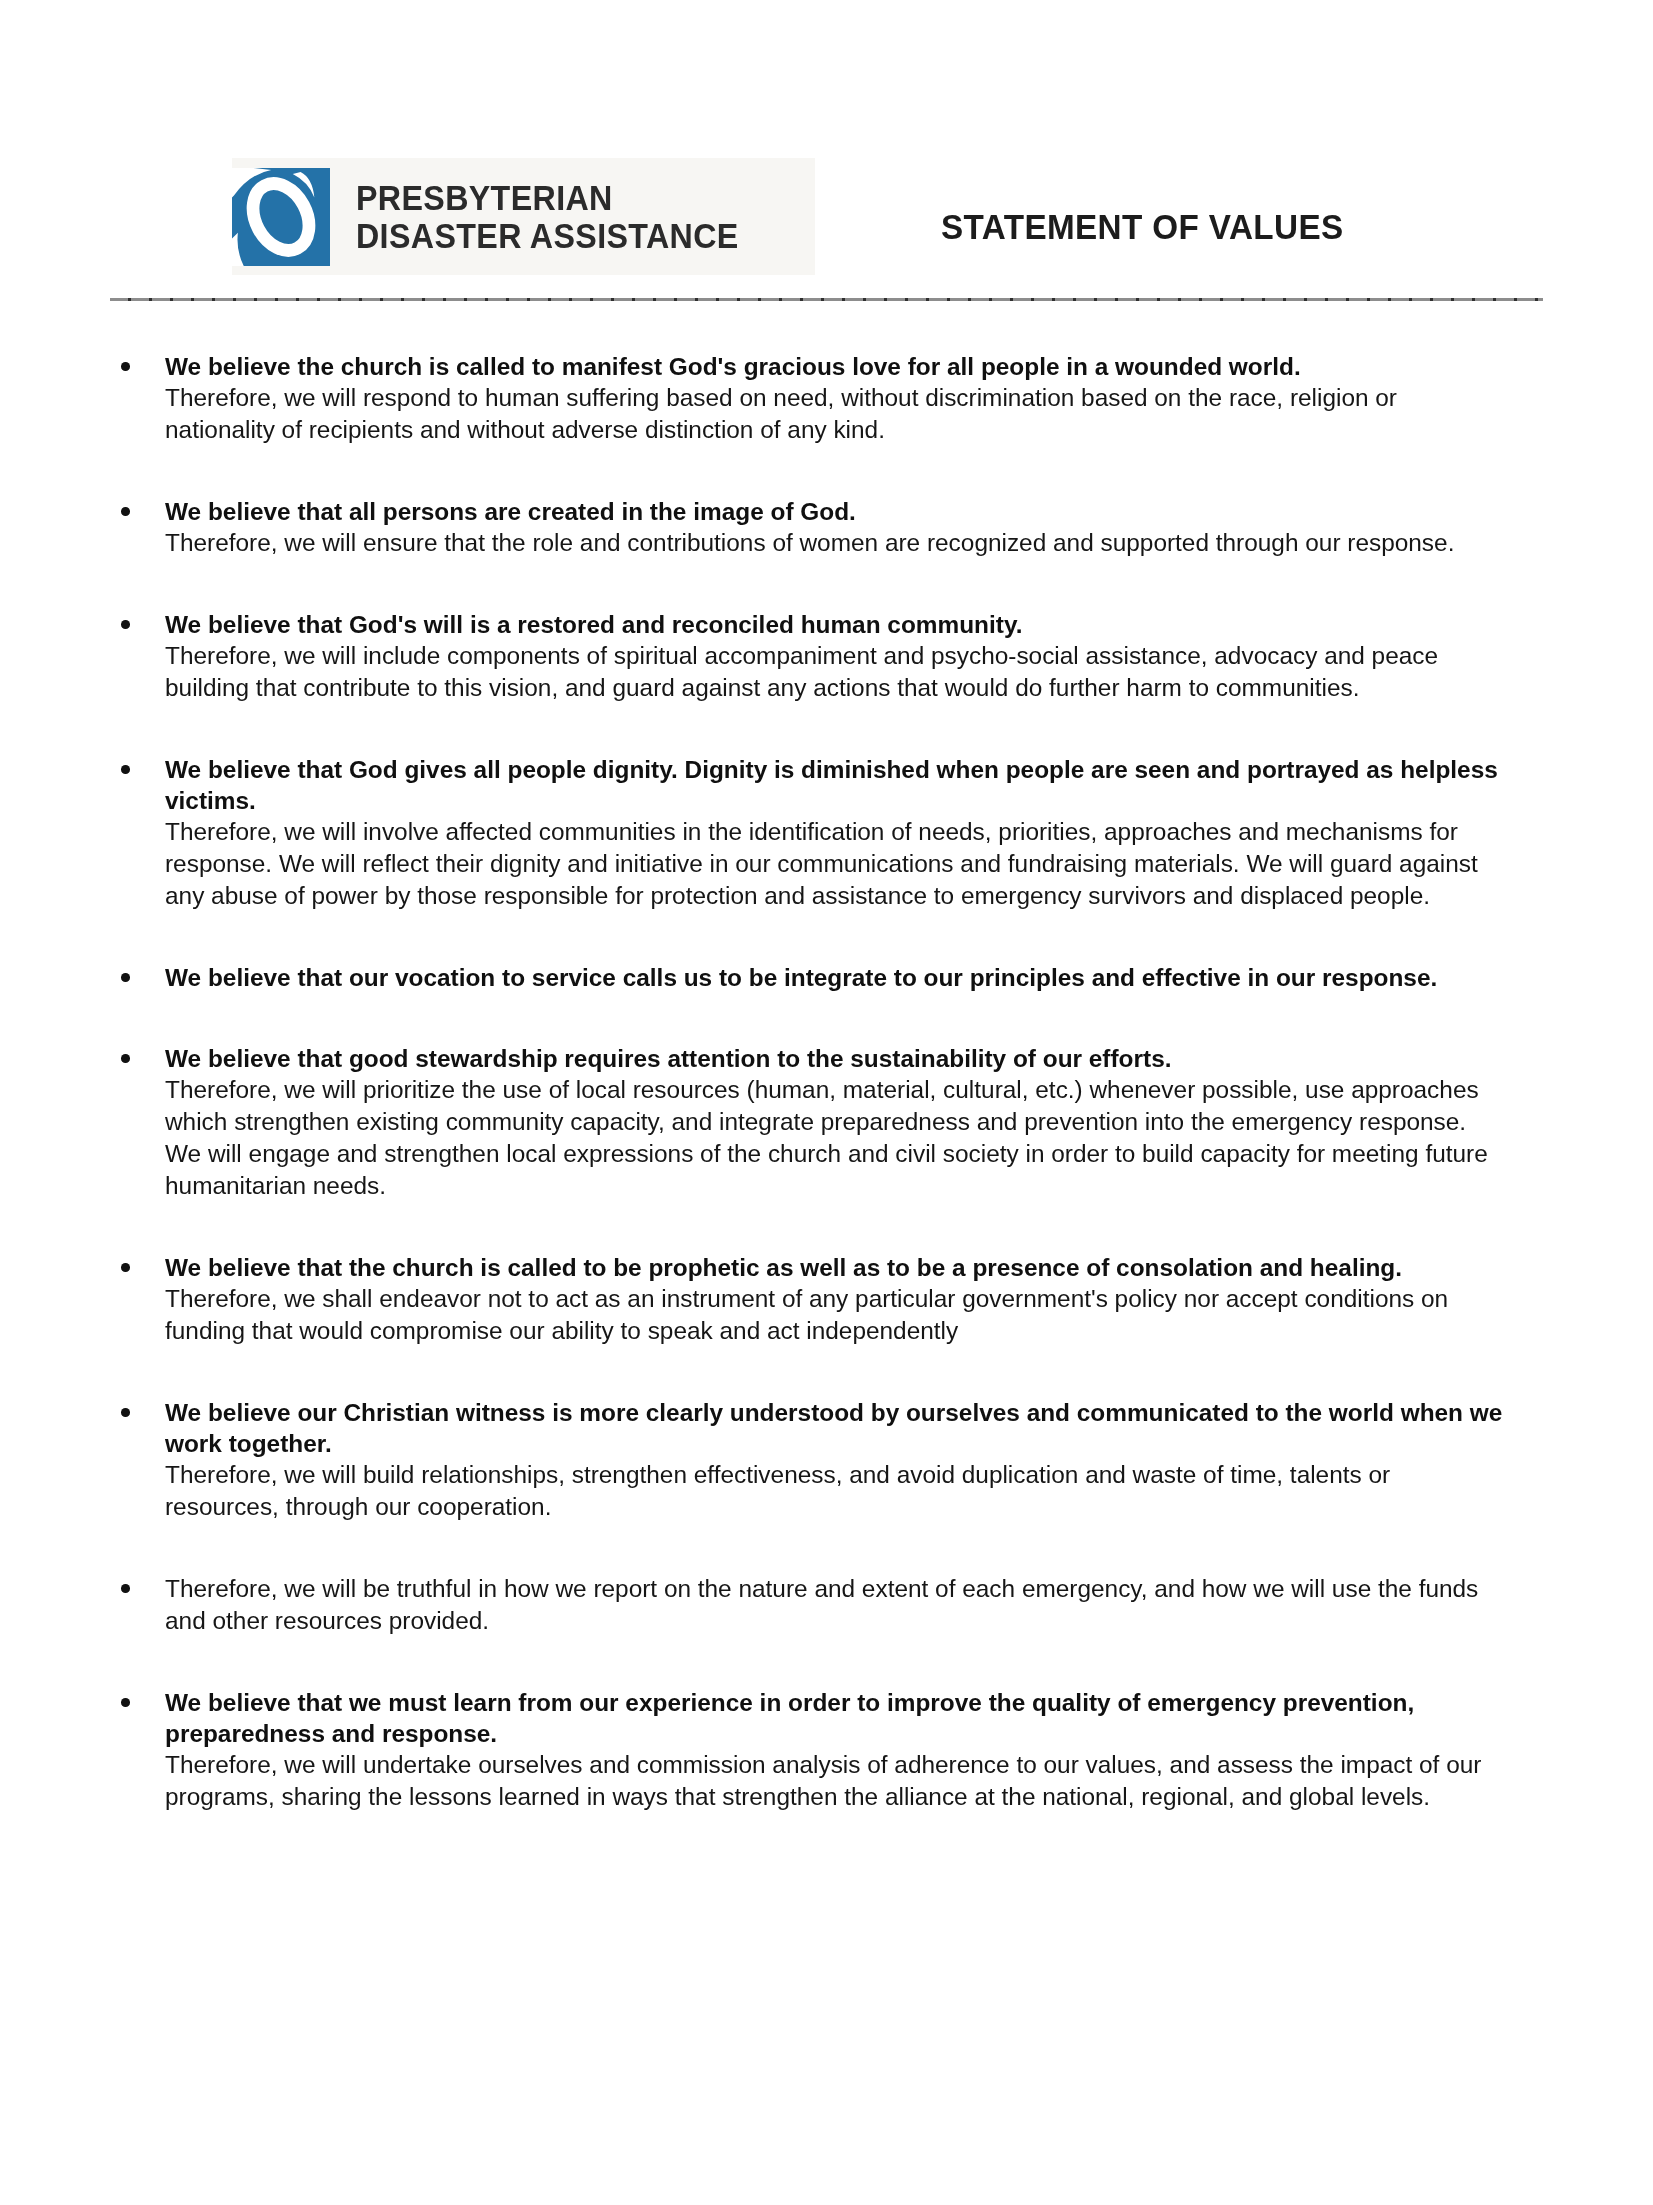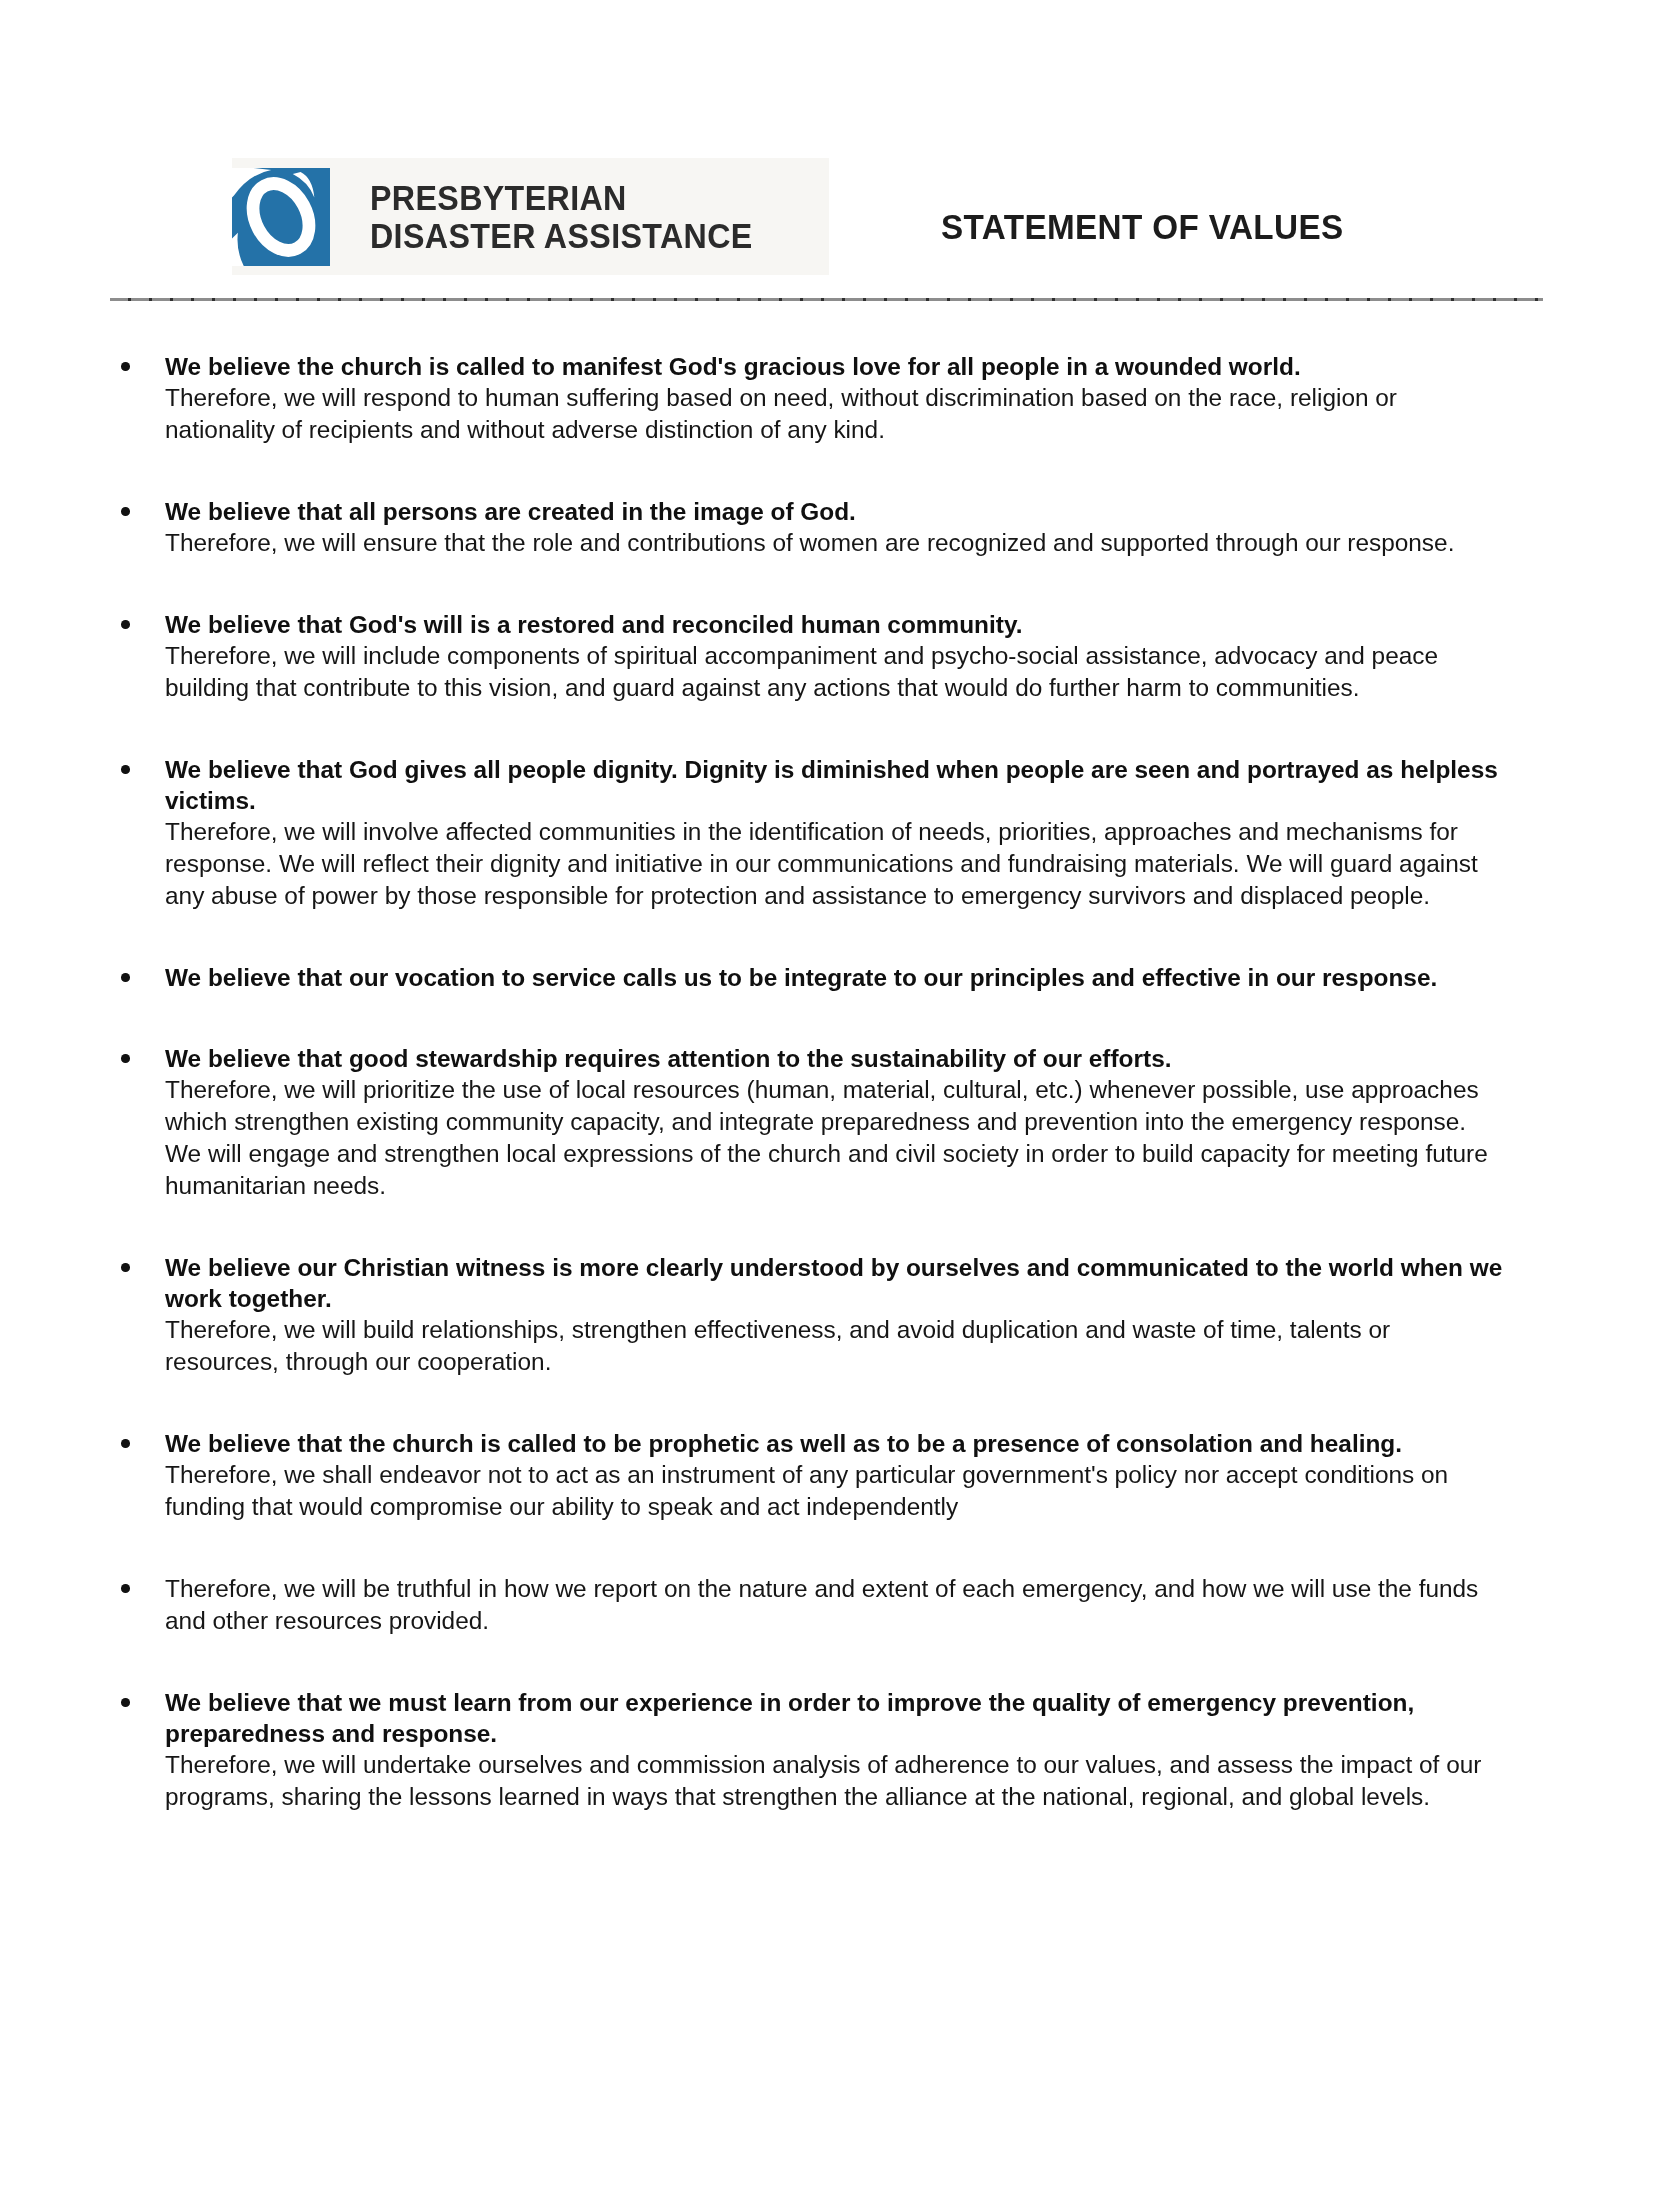--- a/index.html
+++ b/index.html
@@ -40,21 +40,21 @@
     padding: 0 43px 0 0;
     height: 117px;
   }
   .logo-mark {
     width: 98px;
     height: 98px;
     flex: 0 0 auto;
     display: block;
   }
   .logo-text {
-    margin-left: 40px;
+    margin-left: 26px;
     display: flex;
     flex-direction: column;
     justify-content: center;
     line-height: 1.08;
   }
   .logo-text .line {
     font-weight: 700;
     font-size: 35px;
     letter-spacing: 0.4px;
     color: #2b2b2b;
@@ -180,32 +180,32 @@
     </div>
 
     <div class="value-item">
       <span class="bullet-dot"></span>
       <div class="belief">We believe that good stewardship requires attention to the sustainability of our efforts.</div>
       <div class="therefore">Therefore, we will prioritize the use of local resources (human, material, cultural, etc.) whenever possible, use approaches which strengthen existing community capacity, and integrate preparedness and prevention into the emergency response. We will engage and strengthen local expressions of the church and civil society in order to build capacity for meeting future humanitarian needs.</div>
     </div>
 
     <div class="value-item">
       <span class="bullet-dot"></span>
+      <div class="belief">We believe that the church is called to be prophetic as well as to be a presence of consolation and healing.</div>
+      <div class="therefore">Therefore, we shall endeavor not to act as an instrument of any particular government's policy nor accept conditions on funding that would compromise our ability to speak and act independently</div>
+    </div>
+
+    <div class="value-item">
+      <span class="bullet-dot"></span>
       <div class="belief">We believe our Christian witness is more clearly understood by ourselves and communicated to the world when we work together.</div>
       <div class="therefore">Therefore, we will build relationships, strengthen effectiveness, and avoid duplication and waste of time, talents or resources, through our cooperation.</div>
     </div>
 
     <div class="value-item">
       <span class="bullet-dot"></span>
-      <div class="belief">We believe that the church is called to be prophetic as well as to be a presence of consolation and healing.</div>
-      <div class="therefore">Therefore, we shall endeavor not to act as an instrument of any particular government's policy nor accept conditions on funding that would compromise our ability to speak and act independently</div>
-    </div>
-
-    <div class="value-item">
-      <span class="bullet-dot"></span>
       <div class="therefore">Therefore, we will be truthful in how we report on the nature and extent of each emergency, and how we will use the funds and other resources provided.</div>
     </div>
 
     <div class="value-item">
       <span class="bullet-dot"></span>
       <div class="belief">We believe that we must learn from our experience in order to improve the quality of emergency prevention, preparedness and response.</div>
       <div class="therefore">Therefore, we will undertake ourselves and commission analysis of adherence to our values, and assess the impact of our programs, sharing the lessons learned in ways that strengthen the alliance at the national, regional, and global levels.</div>
     </div>
   </div>
 

